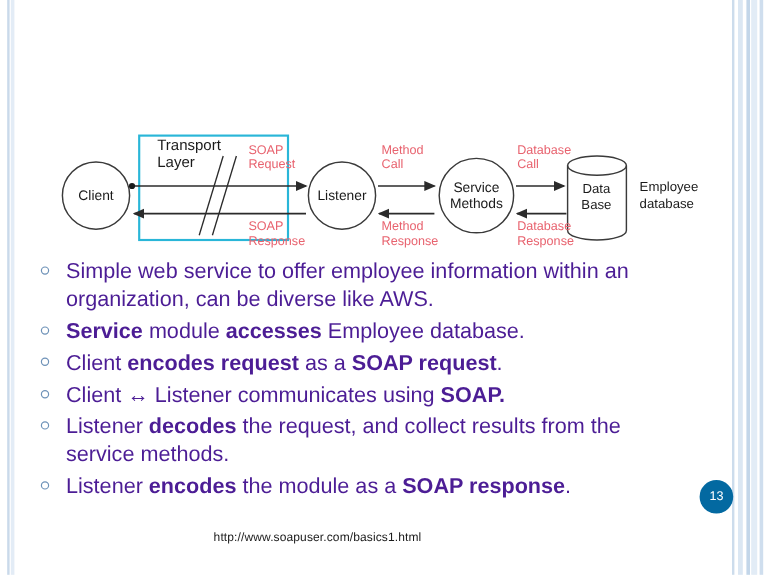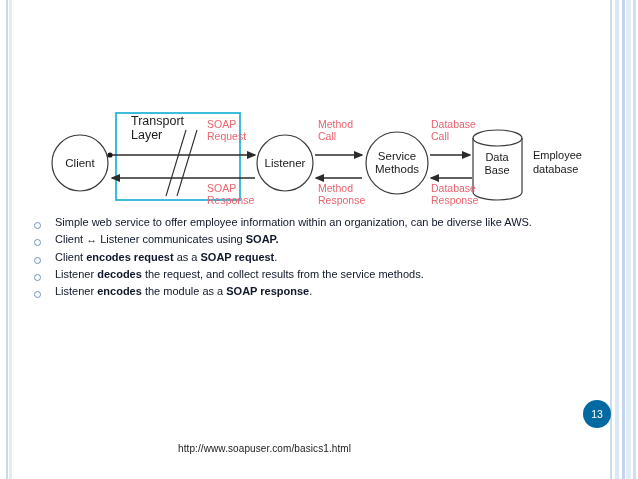--- a/index.html
+++ b/index.html
@@ -27,21 +27,21 @@
   }
 
   
   .diagram{position:absolute;left:0;top:100px;width:638px;height:110px;}
   .diagram svg{display:block;}
 
   
   .bullets{position:absolute;left:30px;top:215px;width:528px;}
   .bullet{
     position:relative;padding-left:25px;margin-bottom:3px;
-    font-size:11px;line-height:1.30;color:#0f172a;
+    font-size:18px;line-height:1.30;color:#4c1d95;
   }
   .bullet .ring{
     position:absolute;left:4px;top:7px;width:7px;height:7px;
     border:1.6px solid #6e92b8;border-radius:50%;box-sizing:border-box;
   }
   .bullet b{font-weight:bold;}
 
   
   .caption{
     position:absolute;left:178px;top:443px;
@@ -132,22 +132,23 @@
       <text x="431" y="92" font-family="'Liberation Sans',sans-serif" font-size="10.5" fill="#e8636f">Database</text>
       <text x="431" y="104" font-family="'Liberation Sans',sans-serif" font-size="10.5" fill="#e8636f">Response</text>
 
       <text x="533" y="59" font-family="'Liberation Sans',sans-serif" font-size="11" fill="#1a1a1a">Employee</text>
       <text x="533" y="73" font-family="'Liberation Sans',sans-serif" font-size="11" fill="#1a1a1a">database</text>
     </svg>
   </div>
 
   <div class="bullets" id="bullet-list">
       <div class="bullet"><span class="ring"></span><span>Simple web service to offer employee information within an organization, can be diverse like AWS.</span></div>
+      <div class="bullet"><span class="ring"></span><b>Service</b><span> module </span><b>accesses</b><span> Employee database.</span></div>
+      <div class="bullet"><span class="ring"></span><span>Client </span><b>encodes request</b><span> as a </span><b>SOAP request</b><span>.</span></div>
       <div class="bullet"><span class="ring"></span><span>Client ↔ Listener communicates using </span><b>SOAP.</b></div>
-      <div class="bullet"><span class="ring"></span><span>Client </span><b>encodes request</b><span> as a </span><b>SOAP request</b><span>.</span></div>
       <div class="bullet"><span class="ring"></span><span>Listener </span><b>decodes</b><span> the request, and collect results from the service methods.</span></div>
       <div class="bullet"><span class="ring"></span><span>Listener </span><b>encodes</b><span> the module as a </span><b>SOAP response</b><span>.</span></div>
     </div>
 
   <div class="caption">http://www.soapuser.com/basics1.html</div>
 
   <div class="badge">13</div>
 
 </div>
 

